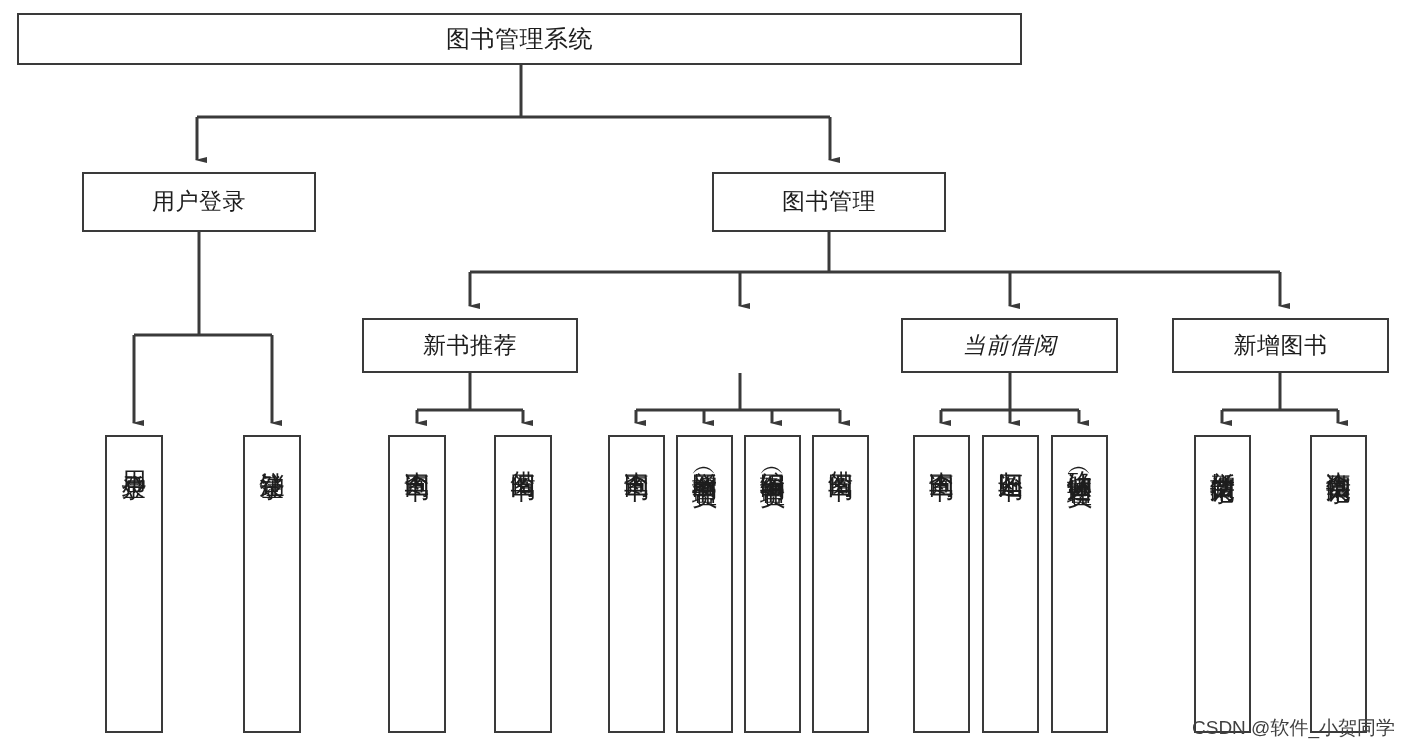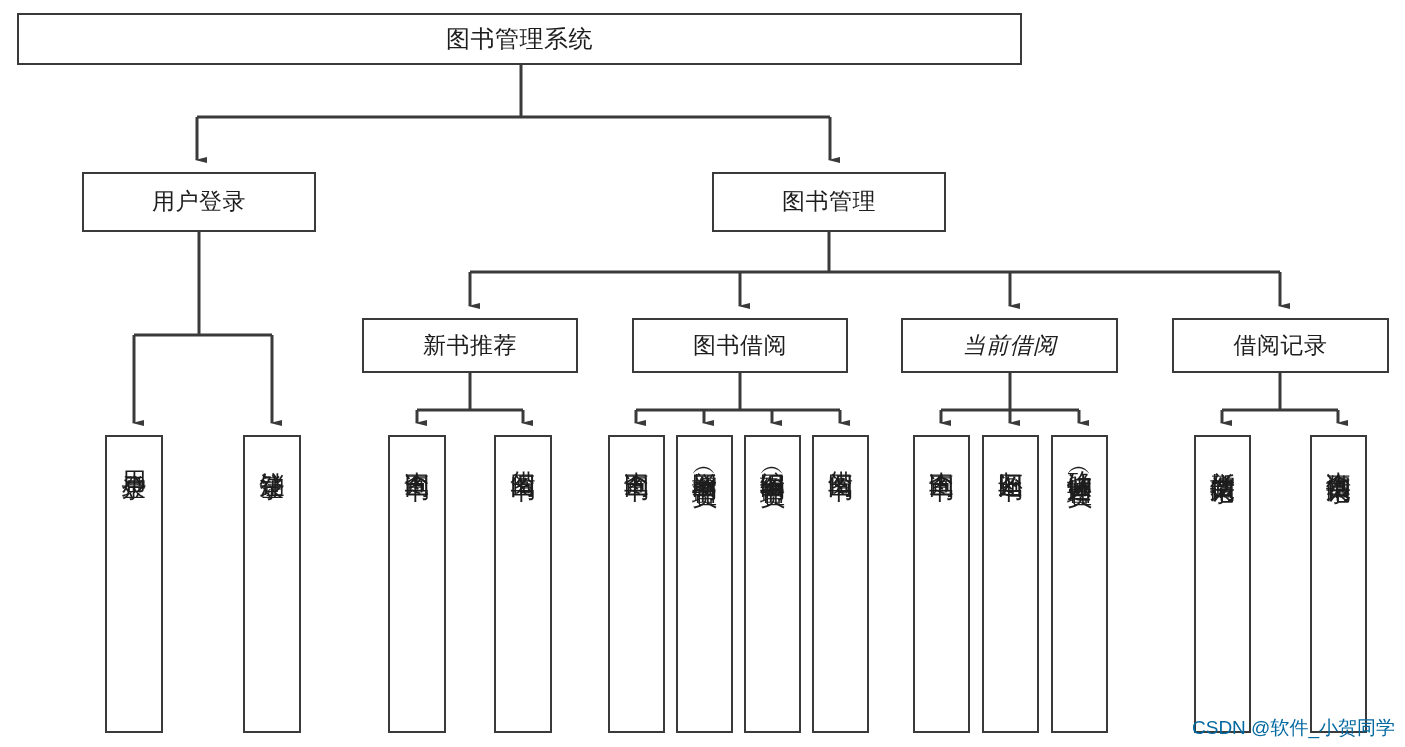--- a/index.html
+++ b/index.html
@@ -55,21 +55,21 @@
   .node.vert .node-label {
     writing-mode: vertical-rl;
     text-orientation: upright;
     font-size: 25px;
     line-height: 1.0;
     letter-spacing: 2px;
   }
   .watermark {
     position: absolute;
     font-size: 19px;
-    color: #0369a1;
+    color: #404040;
     white-space: nowrap;
     user-select: none;
   }
 </style>
 </head>
 <body>
 
 <div id="canvas">
 
   <svg class="edges" viewBox="0 0 1405 747">
@@ -129,28 +129,25 @@
   <div class="node horiz" style="left:82px; top:172px; width:234px; height:60px;">
     <span class="node-label">用户登录</span>
   </div>
   <div class="node horiz" style="left:362px; top:318px; width:216px; height:55px;">
     <span class="node-label">新书推荐</span>
   </div>
 
   <div class="node horiz" style="left:712px; top:172px; width:234px; height:60px;">
     <span class="node-label">图书管理</span>
   </div>
-  <div class="node horiz" style="left:632px; top:318px; width:216px; height:55px;">
-    <span class="node-label">图书借阅</span>
-  </div>
   <div class="node horiz" style="left:901px; top:318px; width:217px; height:55px;font-style:italic;">
     <span class="node-label">当前借阅</span>
   </div>
   <div class="node horiz" style="left:1172px; top:318px; width:217px; height:55px;">
-    <span class="node-label">借阅记录</span>
+    <span class="node-label">新增图书</span>
   </div>
 
   <div class="node vert" style="left:105px; top:435px; width:58px; height:298px;">
     <span class="node-label">用户登录</span>
   </div>
   <div class="node vert" style="left:243px; top:435px; width:58px; height:298px;">
     <span class="node-label">注销登录</span>
   </div>
 
   <div class="node vert" style="left:388px; top:435px; width:58px; height:298px;">

